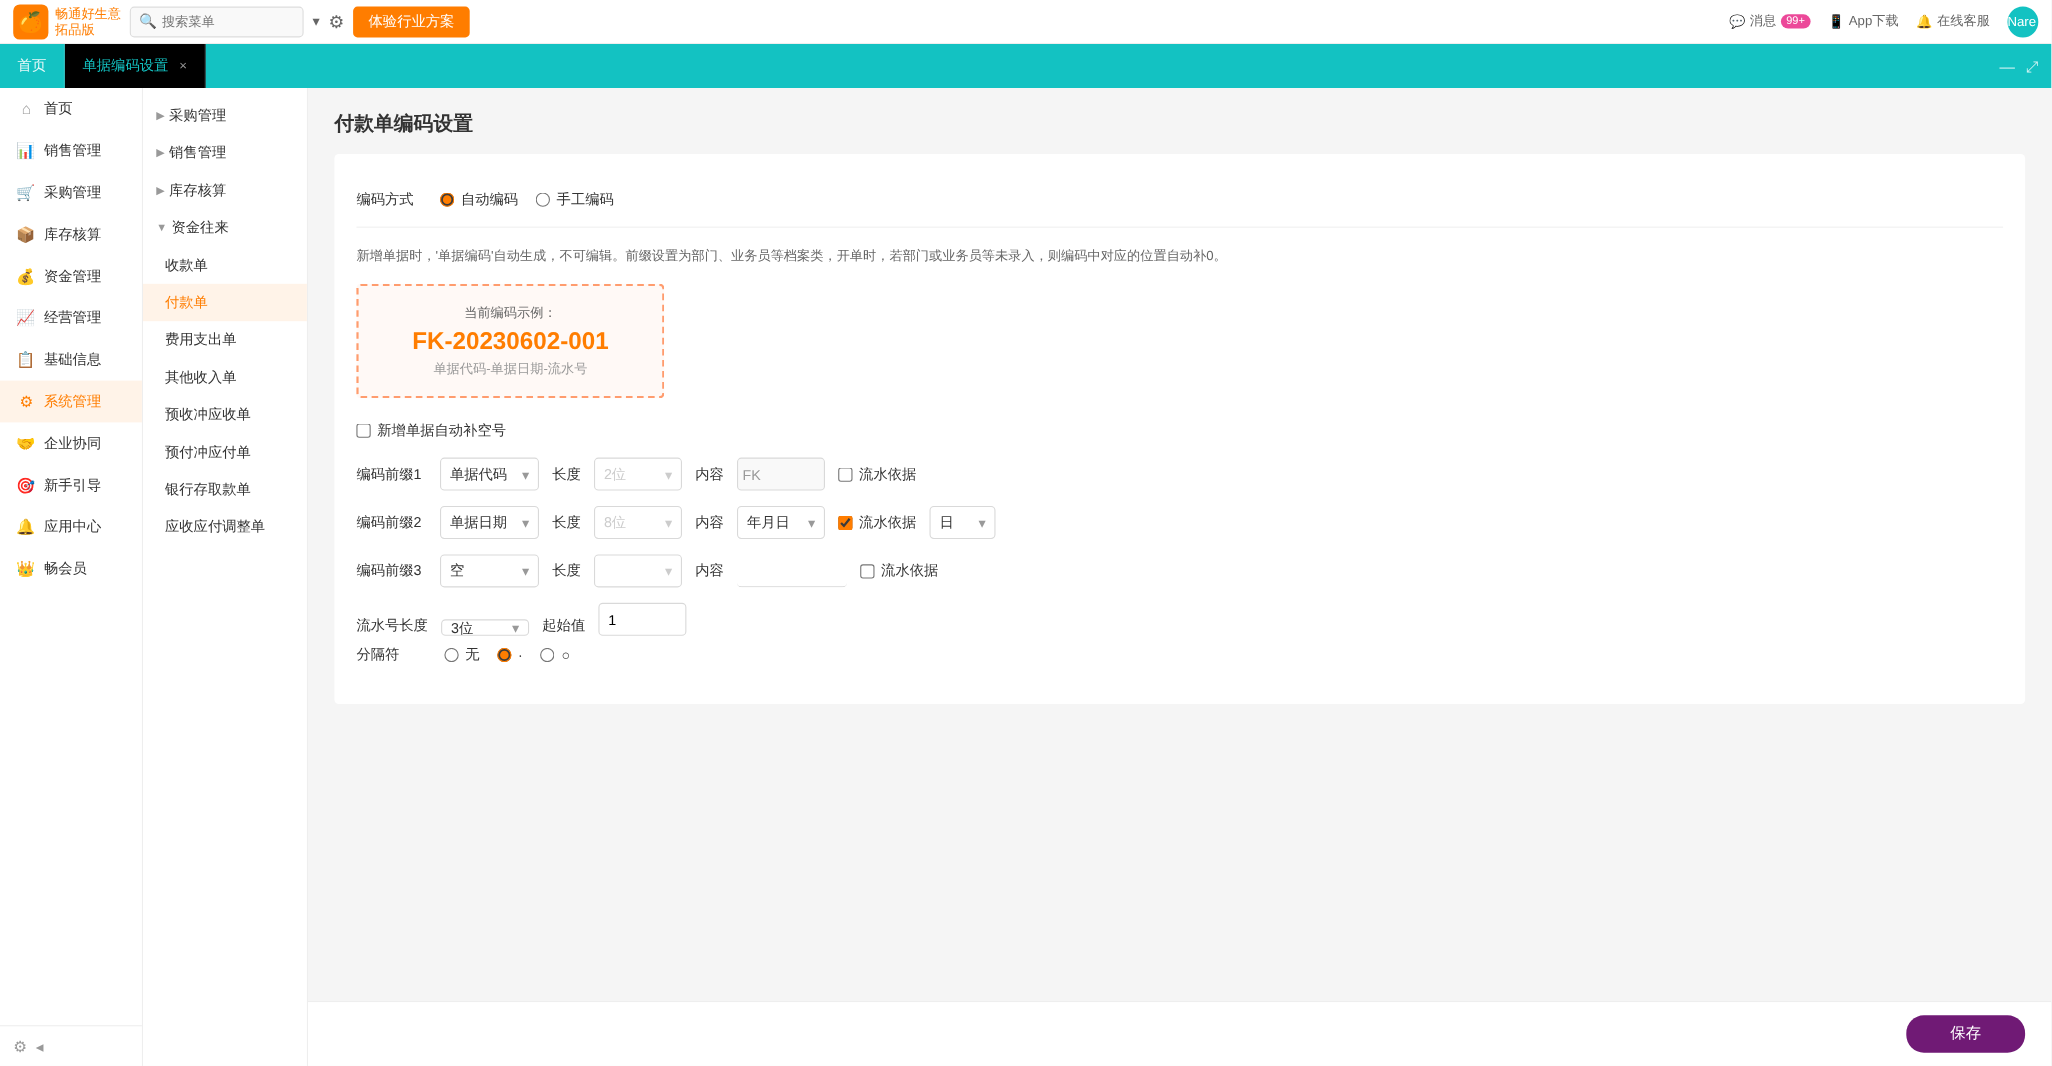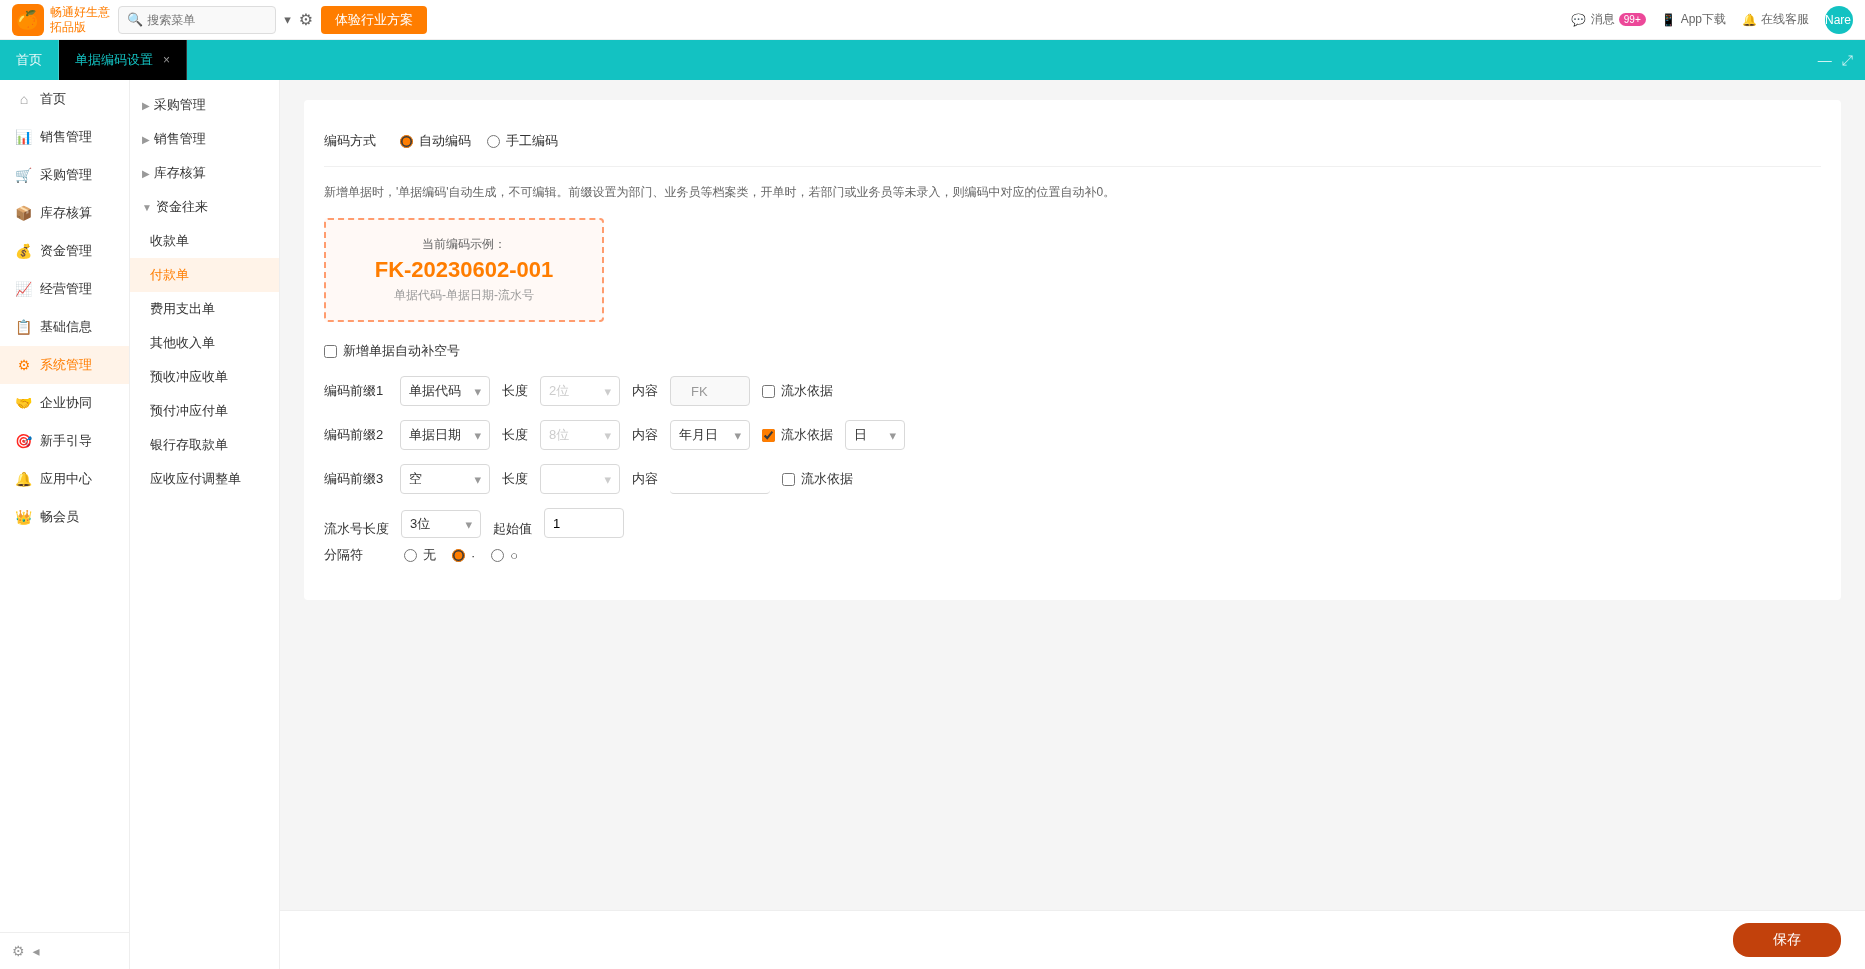--- a/index.html
+++ b/index.html
@@ -77,42 +77,42 @@
     .auto-fill-row { display: flex; align-items: center; gap: 6px; margin-bottom: 16px; }
     .auto-fill-row label { font-size: 13px; color: #333; }
 
     
     .config-row { display: flex; align-items: center; gap: 12px; margin-bottom: 14px; }
     .config-label { font-size: 13px; color: #333; min-width: 64px; }
     .config-select { height: 30px; border: 1px solid #d9d9d9; border-radius: 4px; padding: 0 8px; font-size: 13px; background: #fff; min-width: 90px; display: flex; align-items: center; justify-content: space-between; cursor: pointer; }
     .config-length-label { font-size: 13px; color: #333; }
     .config-length-select { height: 30px; border: 1px solid #d9d9d9; border-radius: 4px; padding: 0 8px; font-size: 13px; background: #fff; min-width: 80px; display: flex; align-items: center; justify-content: space-between; cursor: pointer; }
     .config-content-label { font-size: 13px; color: #333; }
-    .config-content-value { height: 30px; border: 1px solid #d9d9d9; border-radius: 4px; padding: 0 20px; font-size: 13px; background: #f9f9f9; min-width: 80px; display: flex; align-items: center; color: #999; }
+    .config-content-value { height: 30px; border: 1px solid #d9d9d9; border-radius: 4px; padding: 0 4px; font-size: 13px; background: #f9f9f9; min-width: 80px; display: flex; align-items: center; color: #999; }
     .config-checkbox-group { display: flex; align-items: center; gap: 6px; }
     .config-checkbox-label { font-size: 13px; color: #333; }
     .config-day-select { height: 30px; border: 1px solid #d9d9d9; border-radius: 4px; padding: 0 8px; font-size: 13px; background: #fff; min-width: 60px; display: flex; align-items: center; justify-content: space-between; cursor: pointer; }
 
     
     .serial-row { display: flex; align-items: flex-end; gap: 12px; margin-bottom: 8px; }
     .serial-label { font-size: 13px; color: #333; min-width: 64px; }
-    .serial-select { height: 28px; border: 1px solid #d9d9d9; border-radius: 4px; padding: 0 8px; font-size: 13px; background: #fff; min-width: 80px; display: flex; align-items: center; justify-content: space-between; cursor: pointer; }
+    .serial-select { height: 15px; border: 1px solid #d9d9d9; border-radius: 4px; padding: 0 8px; font-size: 13px; background: #fff; min-width: 80px; display: flex; align-items: center; justify-content: space-between; cursor: pointer; }
     .serial-start-label { font-size: 13px; color: #333; }
     .serial-start-input { height: 30px; border: 1px solid #d9d9d9; border-radius: 4px; padding: 0 8px; font-size: 13px; width: 80px; }
 
     
     .separator-row { display: flex; align-items: center; gap: 16px; margin-bottom: 16px; }
     .separator-label { font-size: 13px; color: #333; min-width: 64px; }
     .separator-radio-group { display: flex; align-items: center; gap: 16px; }
     .separator-radio-item { display: flex; align-items: center; gap: 6px; cursor: pointer; font-size: 13px; }
     .separator-radio-item input[type=radio] { accent-color: #ff7d00; }
 
     
     .content-footer { background: #fff; border-top: 1px solid #eee; padding: 12px 24px; display: flex; align-items: center; justify-content: flex-end; position: sticky; bottom: 0; }
-    .save-btn { background: #c2410c; color: #fff; border: none; border-radius: 16px; padding: 8px 40px; font-size: 14px; cursor: pointer; }
+    .save-btn { background: #701a75; color: #fff; border: none; border-radius: 16px; padding: 8px 40px; font-size: 14px; cursor: pointer; }
 
     
     .arrow-down::after { content: '▾'; margin-left: 4px; color: #999; }
 
     
     input[type=checkbox] { accent-color: #ff7d00; }
 
     
     .content-with-footer { display: flex; flex-direction: column; flex: 1; overflow: hidden; }
     .content-scrollable { flex: 1; overflow-y: auto; }
@@ -261,20 +261,21 @@
       <div class="secondary-sidebar-item">预收冲应收单</div>
       <div class="secondary-sidebar-item">预付冲应付单</div>
       <div class="secondary-sidebar-item">银行存取款单</div>
       <div class="secondary-sidebar-item">应收应付调整单</div>
     </div>
   </div>
 
   <div class="content-with-footer">
     <div class="content-scrollable">
       <div class="content-inner">
+        <div class="page-title">付款单编码设置</div>
         <div class="card">
           
           <div class="encoding-method">
             <span class="encoding-label">编码方式</span>
             <div class="radio-group">
               <label class="radio-item">
                 <input type="radio" name="encoding" checked="" style="">
                 <span>自动编码</span>
               </label>
               <label class="radio-item">

